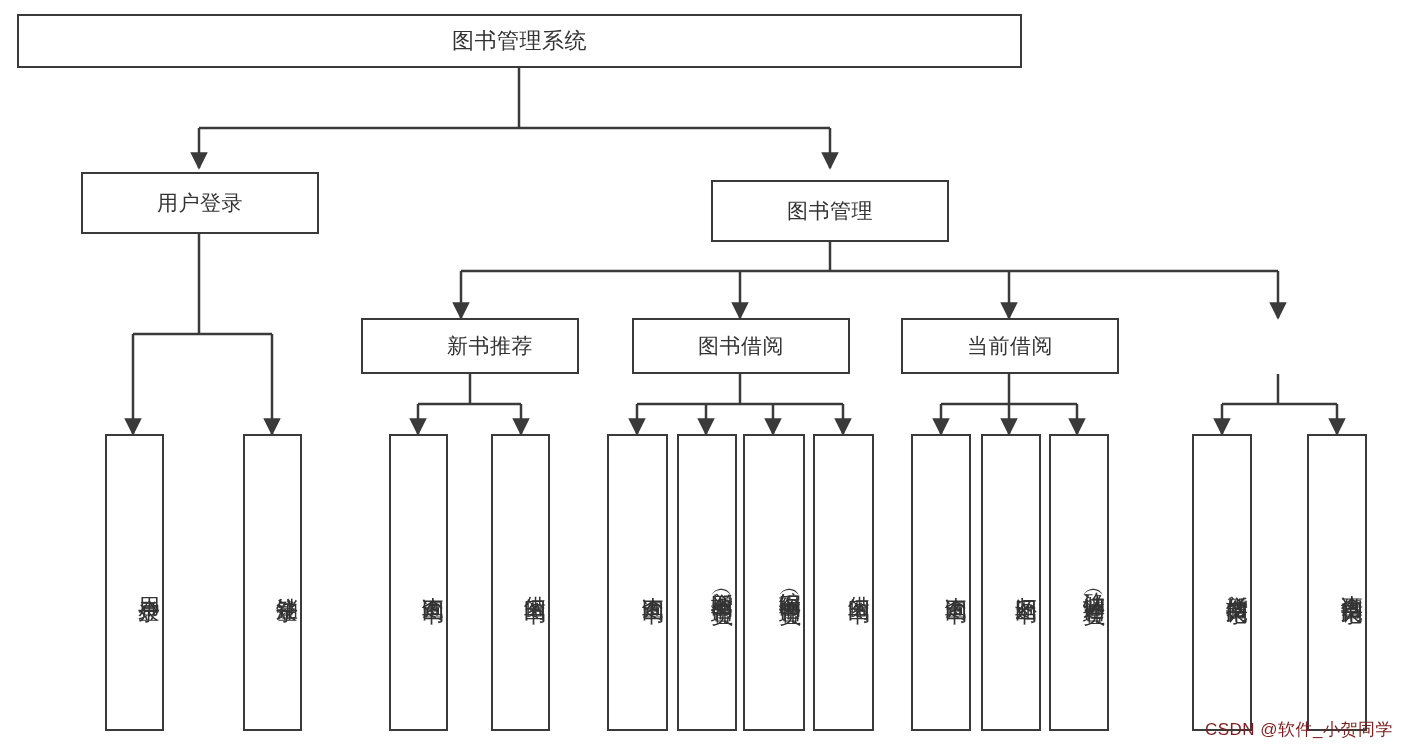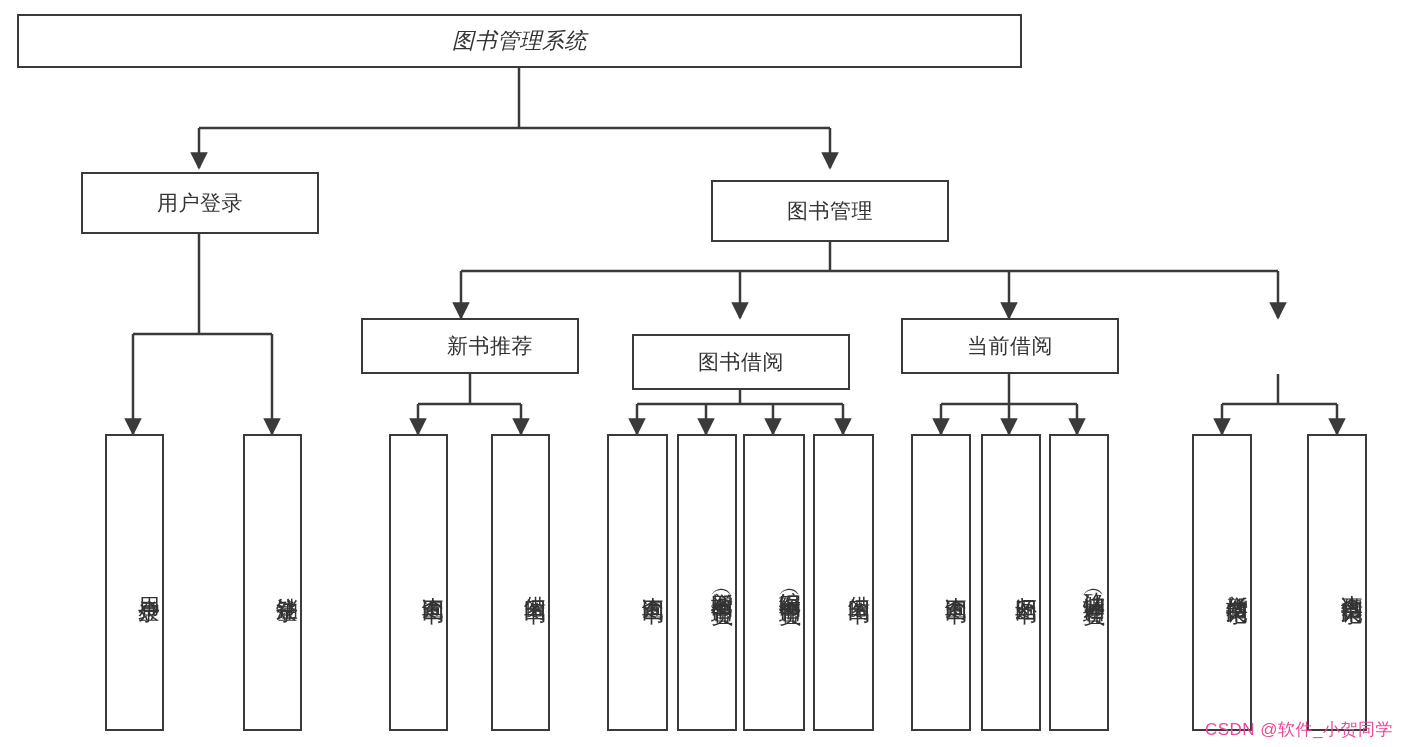--- a/index.html
+++ b/index.html
@@ -37,21 +37,20 @@
     justify-content: center;
     text-align: center;
     line-height: 1.18;
     letter-spacing: 0.5px;
   }
   .node.horizontal {
     font-size: 21px;
   }
   .node.root {
     font-size: 22px;
-    font-style: italic;
   }
   .node.vertical {
     writing-mode: vertical-rl;
     text-orientation: upright;
     font-size: 22px;
     padding: 12px 0 12px 0;
     align-items: flex-start;
     justify-content: center;
     letter-spacing: 2px;
   }
@@ -59,21 +58,21 @@
     writing-mode: vertical-rl;
     text-orientation: upright;
     white-space: normal;
     display: block;
   }
   .watermark {
     position: absolute;
     right: 12px;
     bottom: 6px;
     font-size: 17px;
-    color: #ec4899;
+    color: #7f1d1d;
     letter-spacing: 0.5px;
     user-select: none;
     white-space: nowrap;
   }
 </style>
 </head>
 <body>
 
 <div id="canvas">
 
@@ -135,21 +134,21 @@
   <div class="node horizontal" style="left:81px; top:172px; width:238px; height:62px;">
     <span>用户登录</span>
   </div>
   <div class="node horizontal" style="left:711px; top:180px; width:238px; height:62px;">
     <span>图书管理</span>
   </div>
 
   <div class="node horizontal" style="left:361px; top:318px; width:218px; height:56px;padding-left:40px;">
     <span>新书推荐</span>
   </div>
-  <div class="node horizontal" style="left:632px; top:318px; width:218px; height:56px;margin-top:16px;">
+  <div class="node horizontal" style="left:632px; top:318px; width:218px; height:56px;">
     <span>图书借阅</span>
   </div>
   <div class="node horizontal" style="left:901px; top:318px; width:218px; height:56px;">
     <span>当前借阅</span>
   </div>
 
   <div class="node vertical" style="left:105px; top:434px; width:59px; height:297px;">
     <span class="vlabel">用户登录</span>
   </div>
   <div class="node vertical" style="left:243px; top:434px; width:59px; height:297px;">

